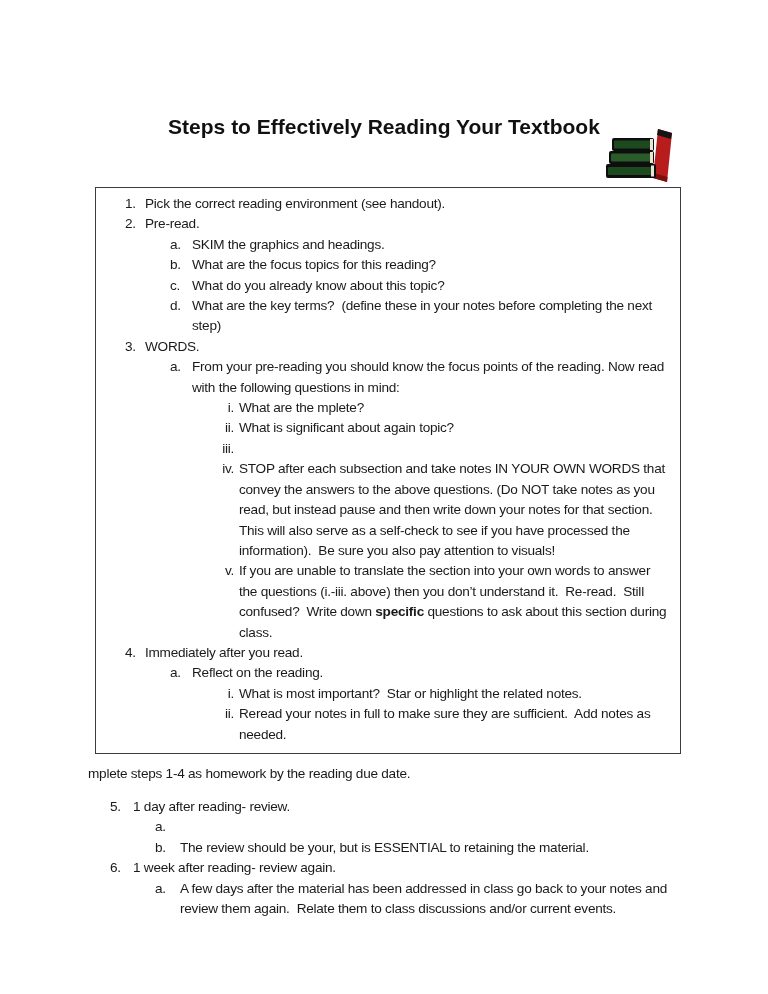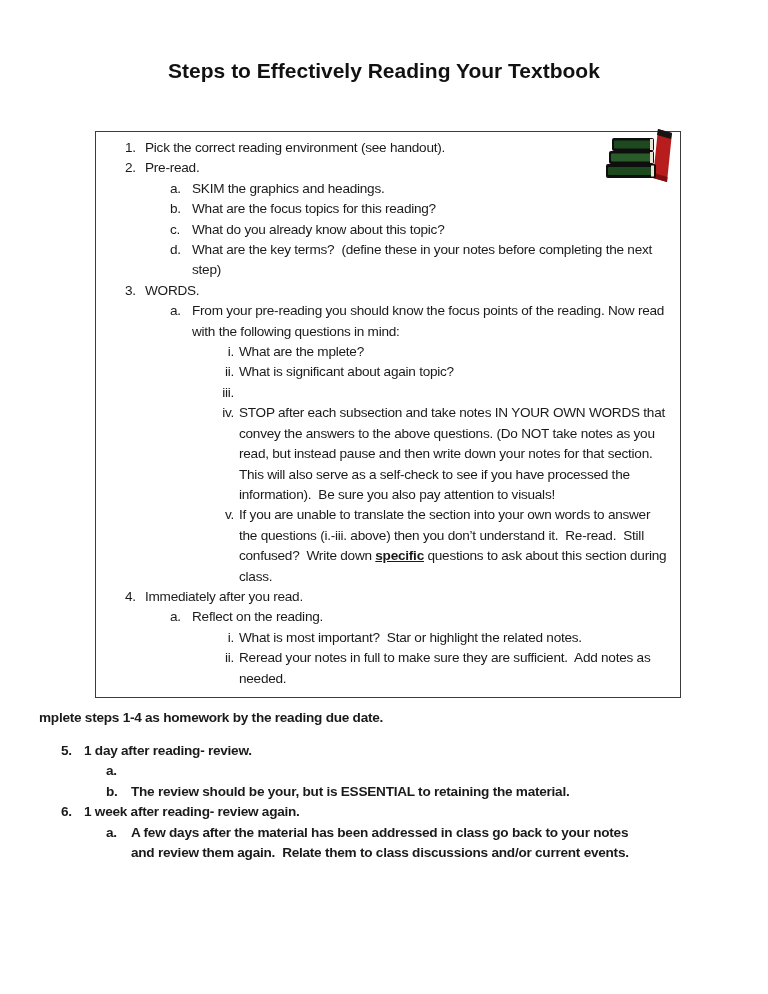--- a/index.html
+++ b/index.html
@@ -7,21 +7,21 @@
   body {
     width: 768px; height: 994px;
     background: #ffffff;
     font-family: "Liberation Sans", "DejaVu Sans", sans-serif;
     color: #1a1a1a;
     overflow: hidden;
   }
   .page { position: relative; width: 768px; height: 994px; background: #ffffff; overflow: hidden; }
 
   .doc-title {
-    padding-top: 57px;
+    padding-top: 113px;
     width: 768px;
     text-align: center;
     font-size: 21px;
     line-height: 28px;
     font-weight: 700;
     color: #111111;
   }
 
   .books-clipart { position: absolute; left: 606px; top: 125px; width: 72px; height: 64px; z-index: 2; }
 
@@ -35,23 +35,23 @@
   }
 
   .line { display: flex; font-size: 13.6px; line-height: 20.4px; letter-spacing: -0.25px; }
   .line .marker { flex: 0 0 auto; white-space: pre; }
   .line .text { flex: 1 1 auto; white-space: pre-wrap; }
 
   .lv1 { padding-left: 29px; }  .lv1 > .marker { width: 20px; }
   .lv2 { padding-left: 74px; }  .lv2 > .marker { width: 22px; }
   .lv3 { padding-left: 110px; } .lv3 > .marker { width: 28px; text-align: right; margin-right: 5px; }
 
-  .emph { font-weight: 700; text-decoration: underline; }
+  .emph { font-weight: 700; }
 
-  .below { margin: 9px 0 0 39px; width: 600px; font-weight: bold; }
+  .below { margin: 9px 0 0 88px; width: 600px; }
   .note-line { font-size: 13.6px; line-height: 21px; letter-spacing: -0.25px; white-space: pre-wrap; }
   .below-list { margin-top: 13px; }
   .b-lv1 { padding-left: 22px; } .b-lv1 > .marker { width: 23px; }
   .b-lv2 { padding-left: 67px; } .b-lv2 > .marker { width: 25px; }
 </style>
 </head>
 <body>
 
 <div class="page">
 

